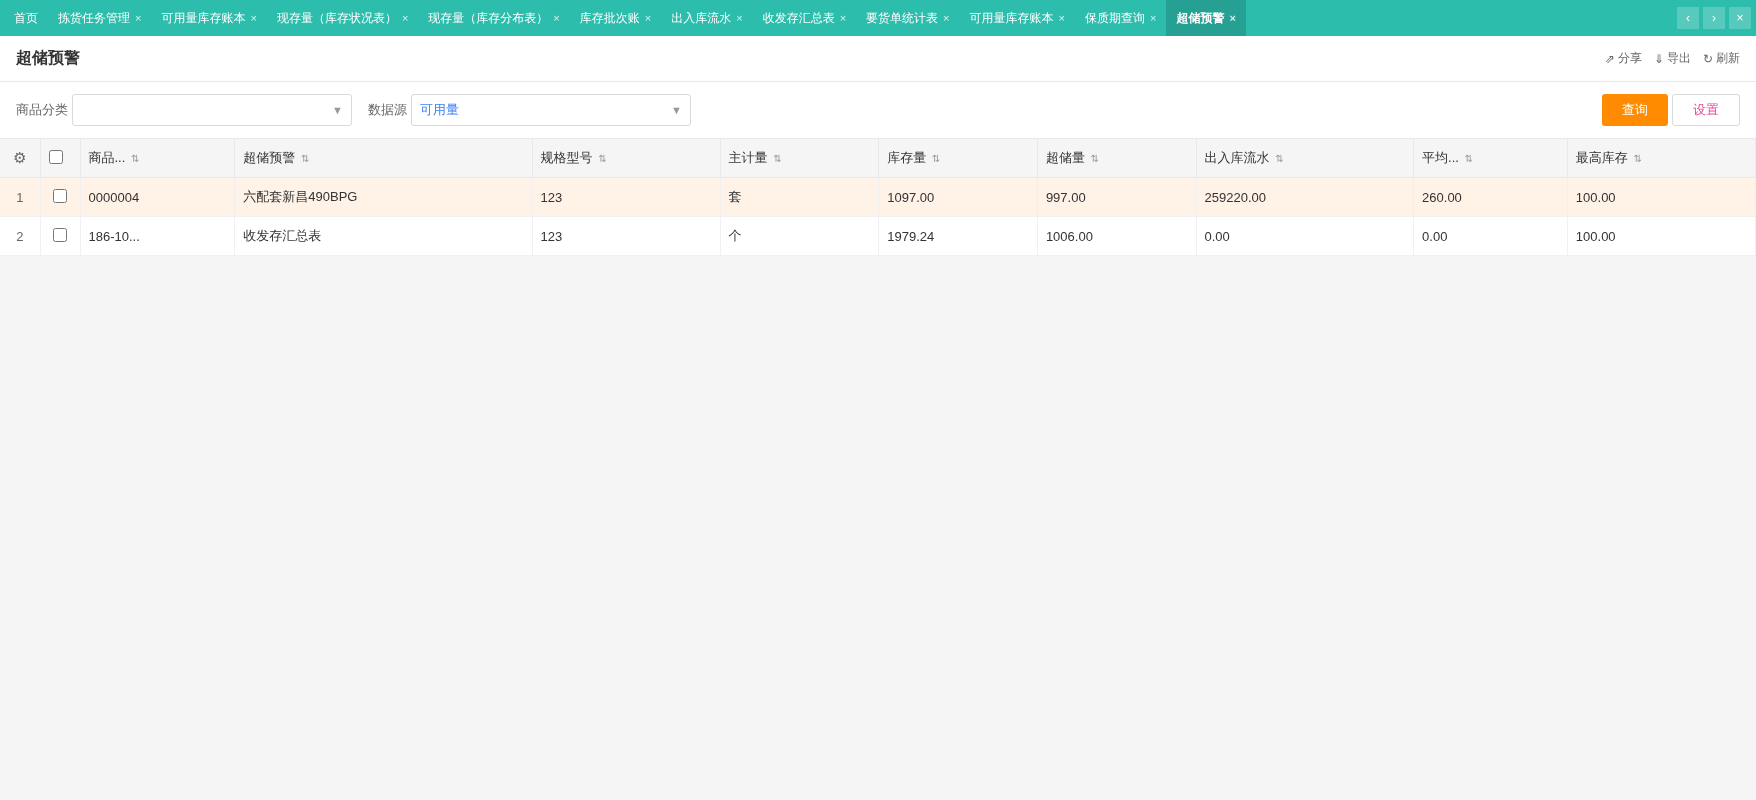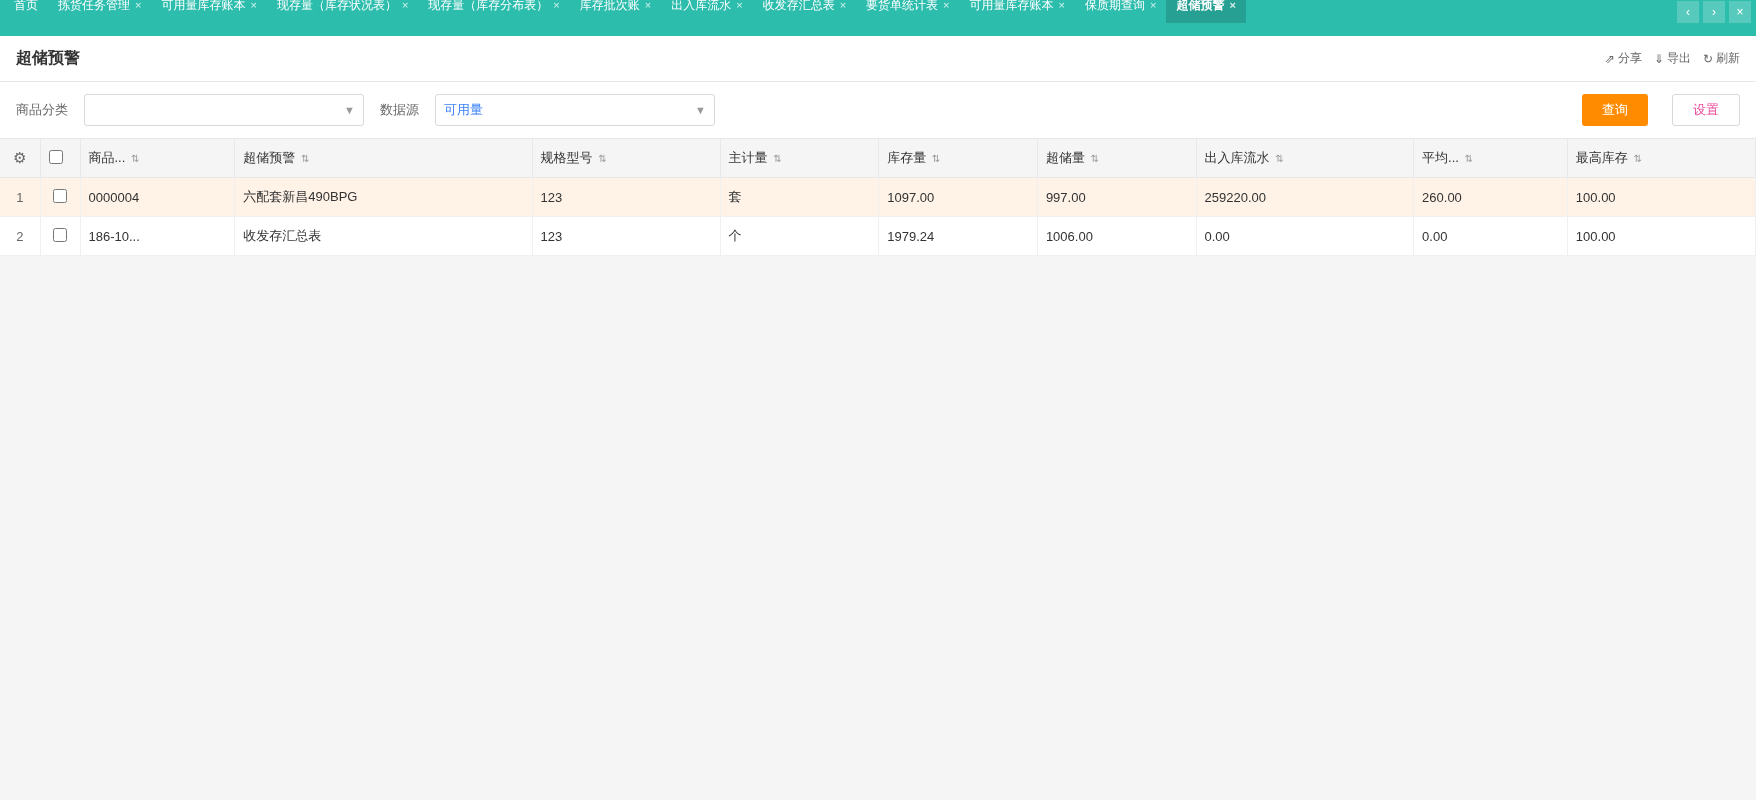--- a/index.html
+++ b/index.html
@@ -2,23 +2,23 @@
 <html><head>
   <meta charset="utf-8">
   <style>
     * { box-sizing: border-box; margin: 0; padding: 0; font-family: 'Microsoft YaHei', Arial, sans-serif; }
     body { background: #f5f5f5; font-size: 13px; color: #333; }
 
     
     .topbar {
       background: #2dbdad;
       display: flex;
-      align-items: flex-end;
+      align-items: center;
       height: 36px;
-      padding: 13px 4px;
+      padding: 0 4px;
       overflow: hidden;
     }
     .topbar-item {
       color: #fff;
       padding: 0 10px;
       height: 36px;
       display: flex;
       align-items: center;
       white-space: nowrap;
       cursor: pointer;
@@ -86,21 +86,21 @@
       background: #fff;
       padding: 12px 16px;
       display: flex;
       align-items: center;
       gap: 16px;
       border-bottom: 1px solid #e8e8e8;
     }
     .filter-item {
       display: flex;
       align-items: center;
-      gap: 16px;
+      gap: 4px;
     }
     .filter-label { color: #666; font-size: 13px; }
     .filter-select {
       width: 280px;
       height: 32px;
       border: 1px solid #d9d9d9;
       border-radius: 3px;
       padding: 0 8px;
       font-size: 13px;
       display: flex;
@@ -108,21 +108,21 @@
       justify-content: space-between;
       cursor: pointer;
       background: #fff;
     }
     .filter-select-text { color: #3b82f6; }
     .filter-select-arrow { color: #999; font-size: 11px; }
 
     .filter-actions {
       margin-left: auto;
       display: flex;
-      gap: 24px;
+      gap: 4px;
     }
     .btn-query {
       background: #ff8c00;
       color: #fff;
       border: none;
       padding: 6px 20px;
       border-radius: 3px;
       cursor: pointer;
       font-size: 13px;
     }

